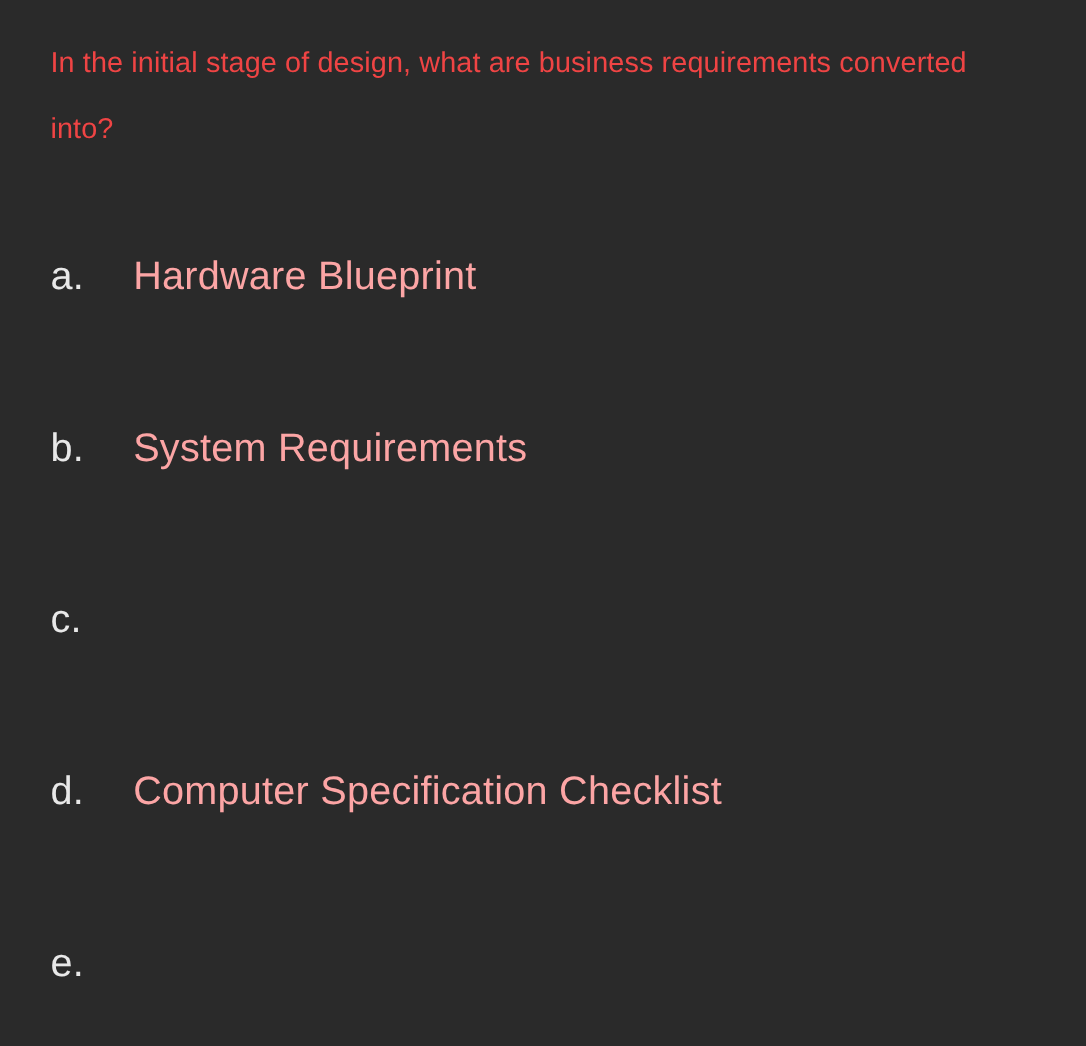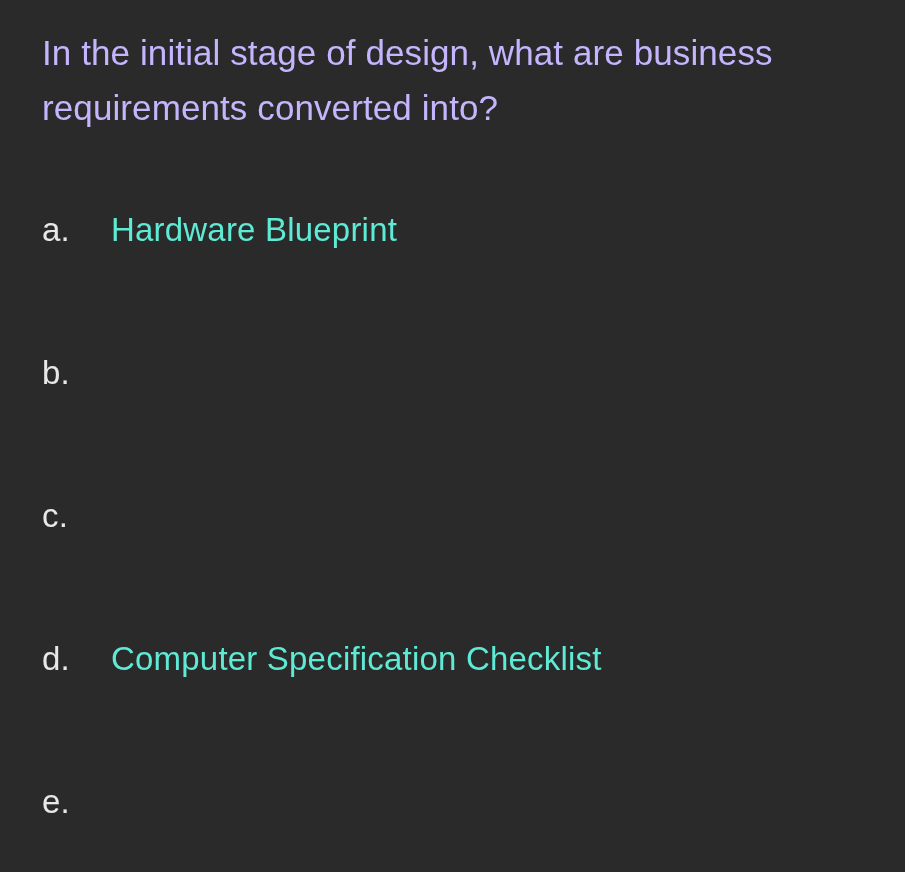--- a/index.html
+++ b/index.html
@@ -23,22 +23,22 @@
     box-sizing: border-box;
     padding: 0;
   }
 
   
   .question-stem {
     position: absolute;
     left: 42px;
     top: 25px;
     width: 812px;
-    color: #c4b5fd;
-    font-size: 35px;
+    color: #ef4444;
+    font-size: 24px;
     font-weight: 400;
     line-height: 55px;
     letter-spacing: 0.1px;
     white-space: pre-wrap;
   }
 
   
   .options-list {
     position: absolute;
     left: 0;
@@ -63,21 +63,21 @@
     width: 69px;
     color: #e8e8e8;
     font-size: 33px;
     font-weight: 400;
     line-height: 50px;
     letter-spacing: 0.2px;
   }
 
   .option-text {
     flex: 1 1 auto;
-    color: #5eead4;
+    color: #fca5a5;
     font-size: 33px;
     font-weight: 400;
     line-height: 50px;
     letter-spacing: 0.2px;
   }
 </style>
 </head>
 <body>
 
 <div class="quiz-card">
@@ -86,20 +86,21 @@
 
   <ul class="options-list">
 
     <li class="option-row">
       <span class="option-label">a.</span>
       <span class="option-text">Hardware Blueprint</span>
     </li>
 
     <li class="option-row">
       <span class="option-label">b.</span>
+      <span class="option-text">System Requirements</span>
     </li>
 
     <li class="option-row">
       <span class="option-label">c.</span>
     </li>
 
     <li class="option-row">
       <span class="option-label">d.</span>
       <span class="option-text">Computer Specification Checklist</span>
     </li>

